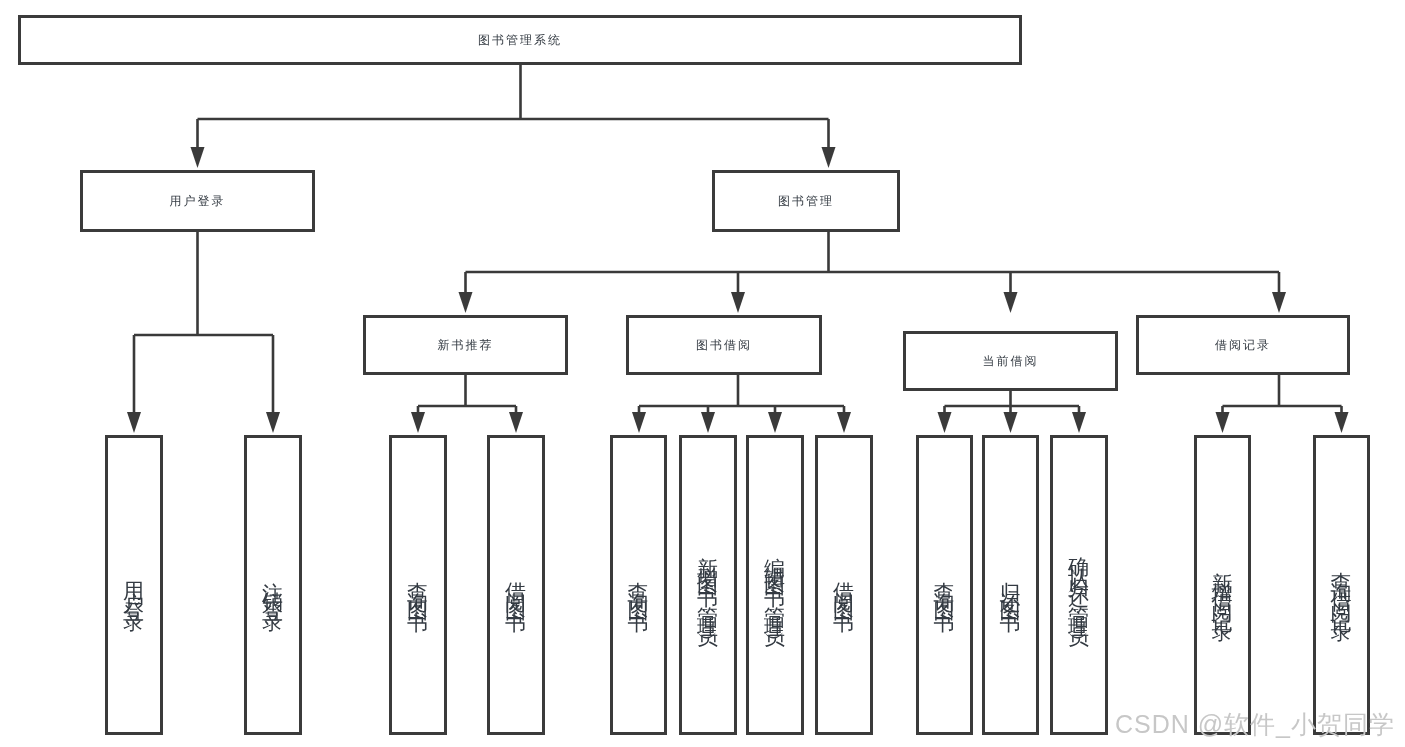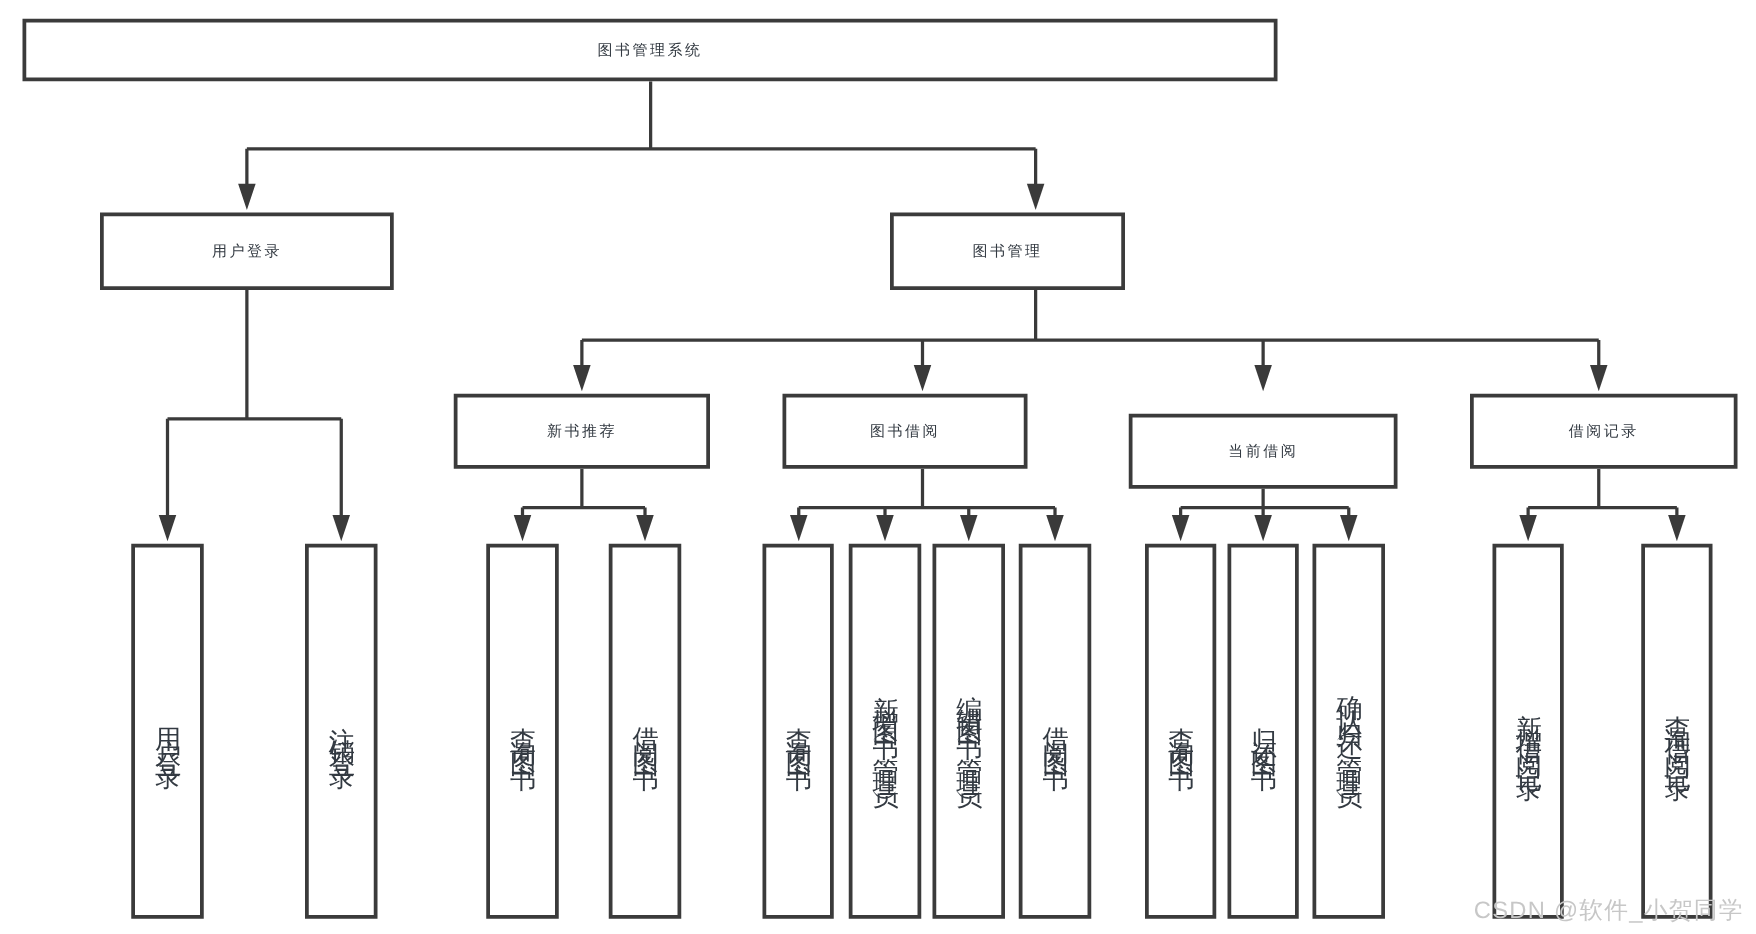--- a/index.html
+++ b/index.html
@@ -47,21 +47,21 @@
     font-size: 21px;
     letter-spacing: 10px;
     line-height: 1;
     white-space: normal;
   }
   .watermark {
     position: absolute;
     right: 10px;
     bottom: 6px;
     color: #c7c7c7;
-    font-size: 19px;
+    font-size: 25px;
     letter-spacing: 1px;
     z-index: 5;
     pointer-events: none;
   }
 </style>
 </head>
 <body>
 
 <div class="stage">
 
@@ -118,21 +118,21 @@
 
   <div class="box" style="left:363px; top:315px; width:205px; height:60px;">
     <span class="lbl">新书推荐</span>
   </div>
   <div class="box" style="left:626px; top:315px; width:196px; height:60px;">
     <span class="lbl">图书借阅</span>
   </div>
   <div class="box" style="left:903px; top:315px; width:215px; height:60px;margin-top:16px;">
     <span class="lbl">当前借阅</span>
   </div>
-  <div class="box" style="left:1176px; top:315px; width:214px; height:60px;">
+  <div class="box" style="left:1136px; top:315px; width:214px; height:60px;">
     <span class="lbl">借阅记录</span>
   </div>
 
   <div class="box vbox" style="left:105px; top:435px; width:58px; height:300px;">
     <span class="lbl">用户登录</span>
   </div>
   <div class="box vbox" style="left:244px; top:435px; width:58px; height:300px;">
     <span class="lbl">注销登录</span>
   </div>
 

